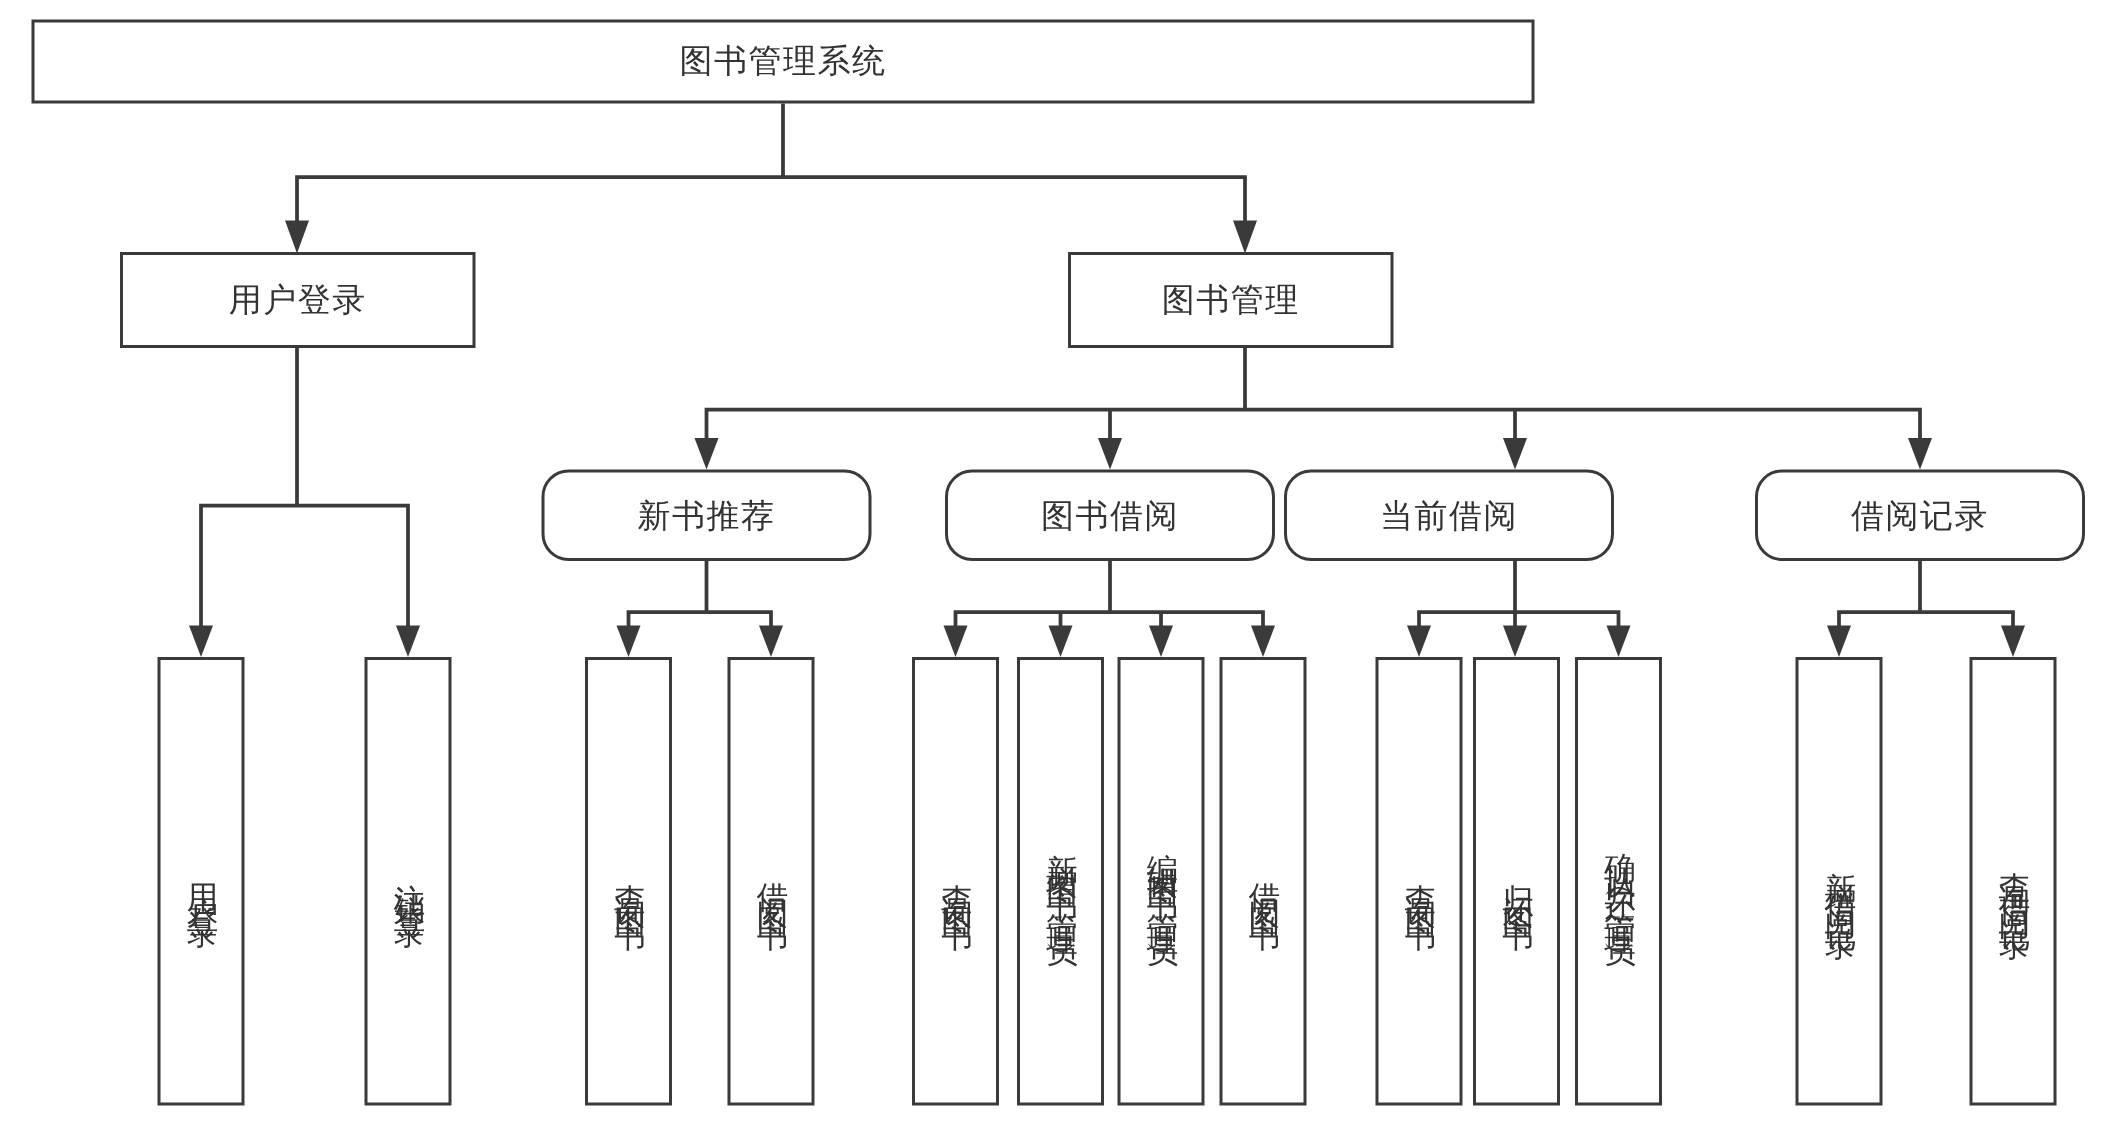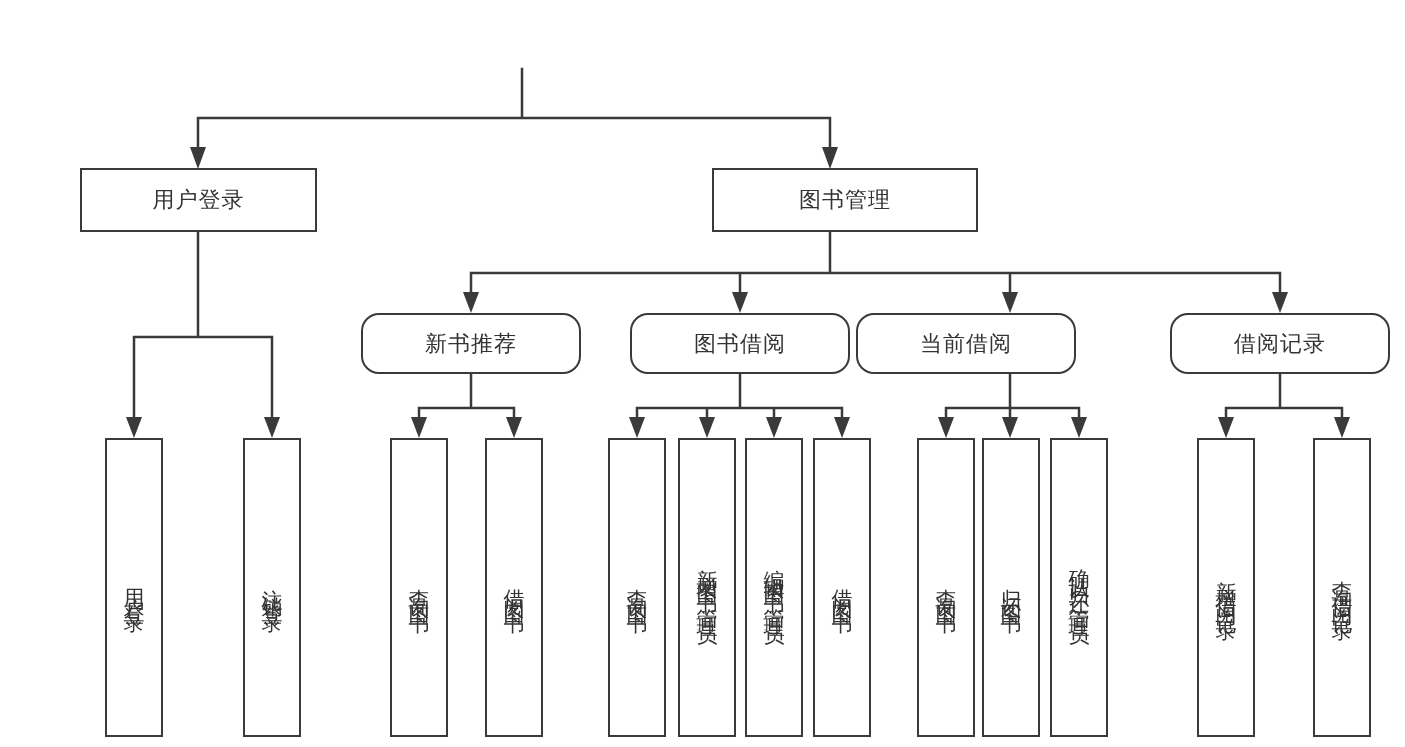--- a/index.html
+++ b/index.html
@@ -21,21 +21,21 @@
   }
   .h-label{font-size:22px;letter-spacing:1px;white-space:nowrap;}
   .v-label{
     writing-mode:vertical-rl;text-orientation:mixed;
     font-size:21px;letter-spacing:8px;line-height:1.05;white-space:nowrap;
   }
   
   .n-root{left:21px;top:13px;width:1002px;height:56px;}
   
   .n-user-login{left:80px;top:168px;width:237px;height:64px;}
-  .n-book-mgmt{left:712px;top:168px;width:266px;height:64px;}
+  .n-book-mgmt{left:712px;top:168px;width:217px;height:64px;}
   
   .n-l3{top:313px;width:220px;height:61px;border-radius:18px;}
   .n-new-books{left:361px;}
   .n-book-borrow{left:630px;}
   .n-current-borrow{left:856px;text-align:right;}
   .n-borrow-records{left:1170px;}
   
   .leaf{top:438px;width:58px;height:299px;}
   .lf-1{left:105px;} .lf-2{left:243px;}
   .lf-3{left:390px;} .lf-4{left:485px;}
@@ -81,20 +81,23 @@
     <path d="M1010 374 V408 M946 408 H1079 M946 408 V417 M1010 408 V417 M1079 408 V417"></path>
     <polygon points="938,417 954,417 946,438"></polygon>
     <polygon points="1002,417 1018,417 1010,438"></polygon>
     <polygon points="1071,417 1087,417 1079,438"></polygon>
 
     <path d="M1280 374 V408 M1226 408 H1342 M1226 408 V417 M1342 408 V417"></path>
     <polygon points="1218,417 1234,417 1226,438"></polygon>
     <polygon points="1334,417 1350,417 1342,438"></polygon>
   </svg>
 
+  <div class="box n-root">
+    <span class="h-label">图书管理系统</span>
+  </div>
 
   <div class="box n-user-login">
     <span class="h-label">用户登录</span>
   </div>
   <div class="box n-book-mgmt">
     <span class="h-label">图书管理</span>
   </div>
 
   <div class="box n-l3 n-new-books">
     <span class="h-label">新书推荐</span>

